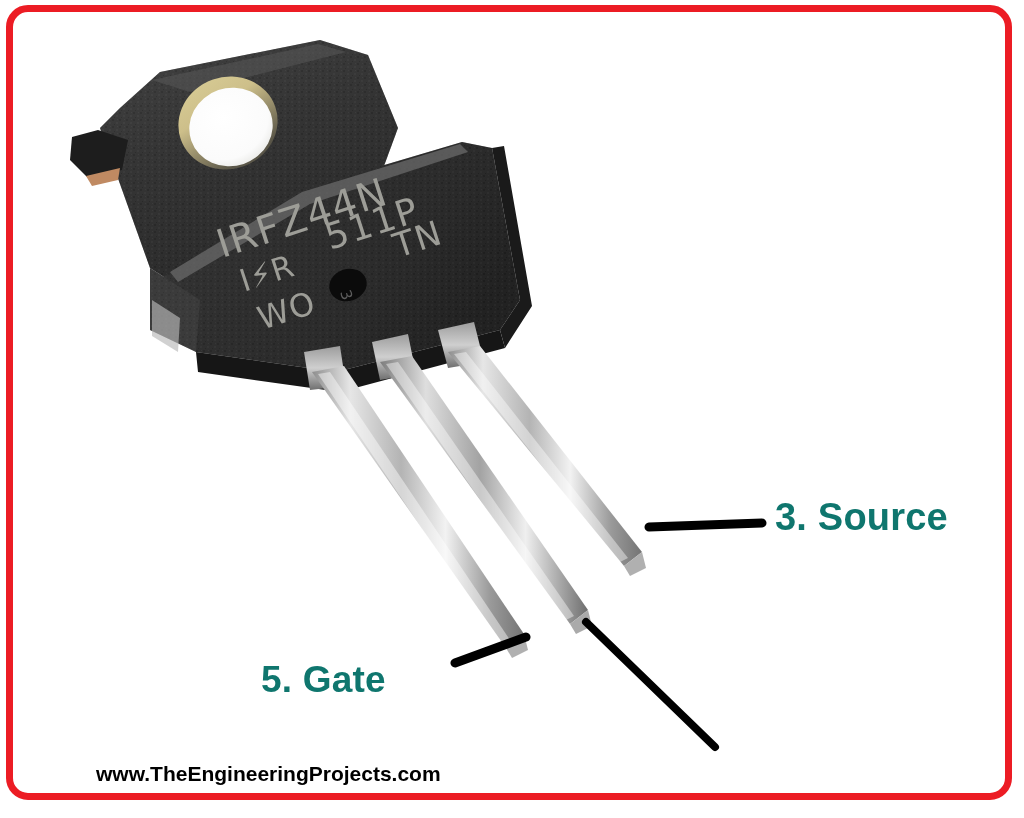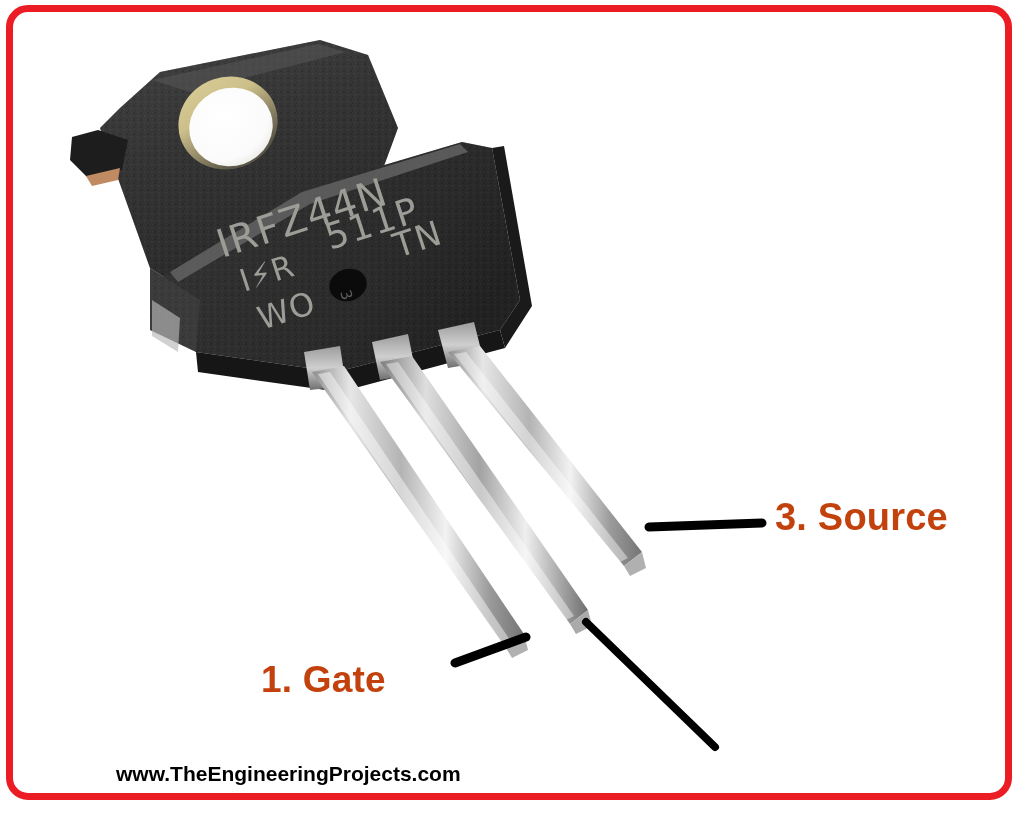--- a/index.html
+++ b/index.html
@@ -40,21 +40,21 @@
     width: 1024px;
     height: 818px;
   }
   #photo-stage svg {
     display: block;
   }
 
   
   .callout-label {
     position: absolute;
-    color: #c2410c;
+    color: #0f766e;
     font-weight: bold;
     font-family: "Liberation Sans", sans-serif;
     white-space: nowrap;
     letter-spacing: 0.2px;
     line-height: 1;
   }
   #label-source {
     left: 775px;
     top: 498px;
     font-size: 38px;
@@ -66,21 +66,21 @@
   }
   #label-drain {
     left: 712px;
     top: 752px;
     font-size: 38px;
   }
 
   
   #watermark {
     position: absolute;
-    left: 116px;
+    left: 96px;
     top: 762px;
     font-size: 21px;
     font-weight: bold;
     color: #000000;
     white-space: nowrap;
     font-family: "Liberation Sans", sans-serif;
   }
 </style>
 </head>
 <body>
@@ -222,20 +222,20 @@
       <g stroke="#000000" stroke-linecap="round" fill="none">
         <line x1="649" y1="527" x2="762" y2="523" stroke-width="9"></line>
         <line x1="455" y1="663" x2="526" y2="637" stroke-width="9"></line>
         <line x1="715" y1="747" x2="586" y2="622" stroke-width="8"></line>
       </g>
     </svg>
   </div>
 
   <div class="callout-label" id="label-source">3. Source</div>
 
-  <div class="callout-label" id="label-gate">1. Gate</div>
+  <div class="callout-label" id="label-gate">5. Gate</div>
 
 
   <div id="watermark">www.TheEngineeringProjects.com</div>
 
   <div id="frame-border"></div>
 
 </div>
 
 </body></html>

